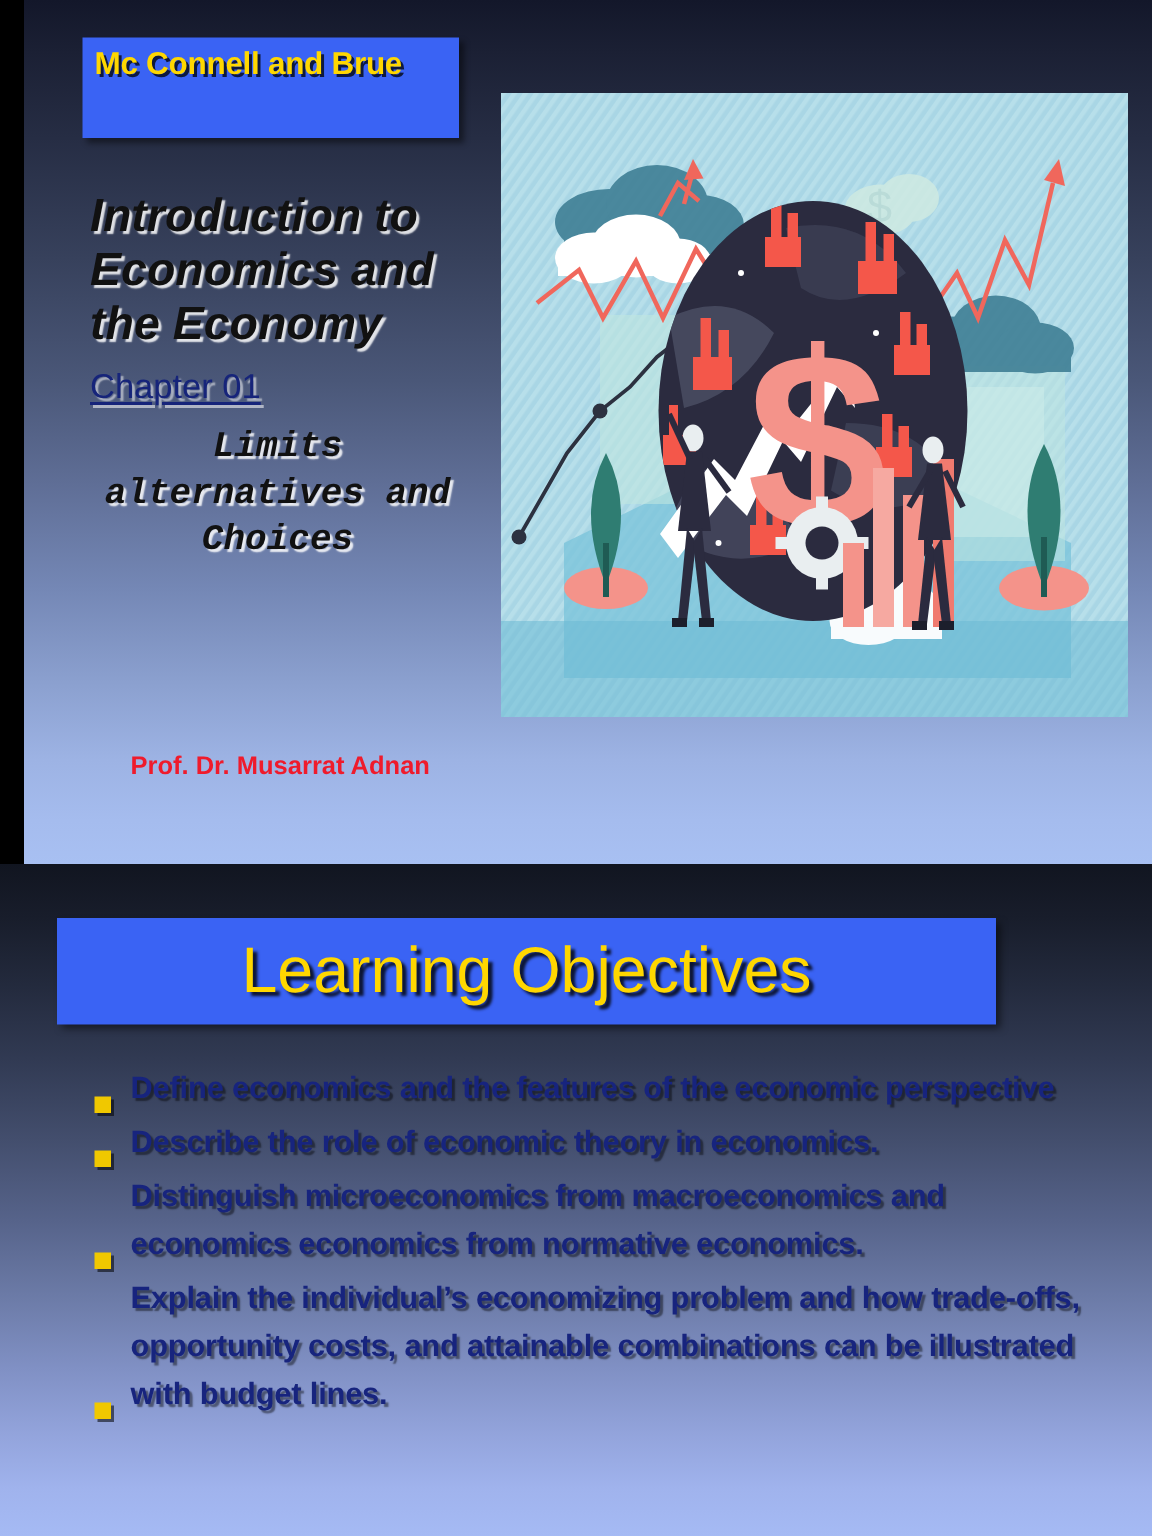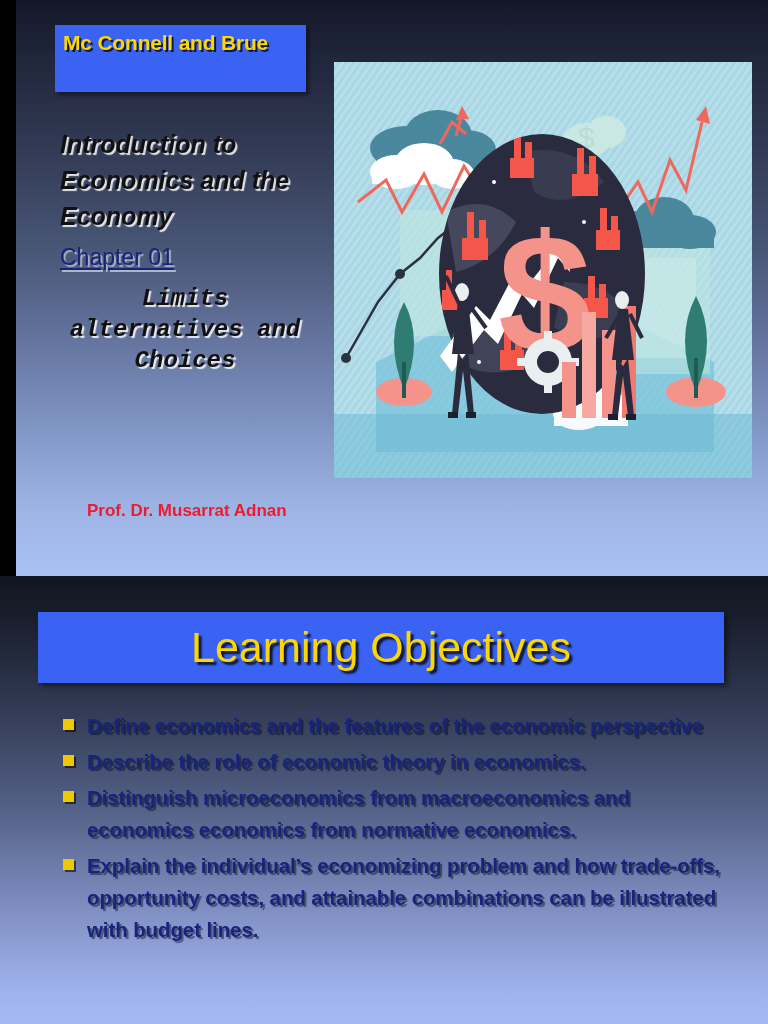--- a/index.html
+++ b/index.html
@@ -65,21 +65,21 @@
     text-shadow: 2px 2px 0 rgba(0,0,0,0.75);
     font-family: "Liberation Sans", sans-serif;
   }
 
   .book-title {
     position: absolute;
     left: 44px;
     top: 126px;
     width: 265px;
     color: #111111;
-    font-size: 25px;
+    font-size: 31px;
     font-style: italic;
     font-weight: bold;
     line-height: 36px;
     text-shadow: 2px 2px 1px rgba(255,255,255,0.85);
     font-family: "Liberation Sans", sans-serif;
   }
 
   .chapter-label {
     position: absolute;
     left: 44px;
@@ -149,21 +149,21 @@
         #93a4dc 85%,
         #a0b3ed 93%,
         #a5baf4 100%);
     overflow: hidden;
   }
 
   .objectives-title-bar {
     position: absolute;
     left: 38px;
     top: 36px;
-    width: 686px;
+    width: 626px;
     height: 71px;
     background: #3a63f4;
     box-shadow: 3px 3px 5px rgba(0,0,0,0.5);
   }
   .objectives-title-text {
     width: 100%;
     text-align: center;
     color: #ffd700;
     font-size: 43px;
     line-height: 71px;
@@ -173,21 +173,21 @@
   }
 
   .objectives-list {
     position: absolute;
     left: 63px;
     top: 134px;
     width: 670px;
   }
   .objective-item {
     display: flex;
-    align-items: flex-start;
+    align-items: flex-end;
     margin-bottom: 4px;
   }
   .bullet-square {
     flex: 0 0 auto;
     width: 11px;
     height: 11px;
     background: #f0c800;
     margin-top: 9px;
     margin-right: 13px;
     box-shadow: 2px 2px 0 rgba(0,0,0,0.55);

